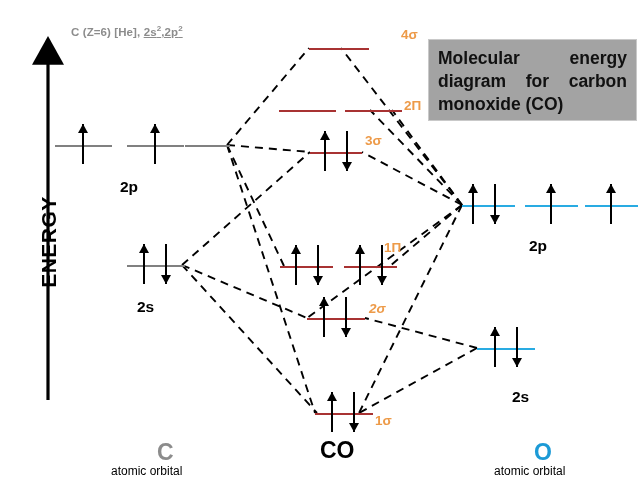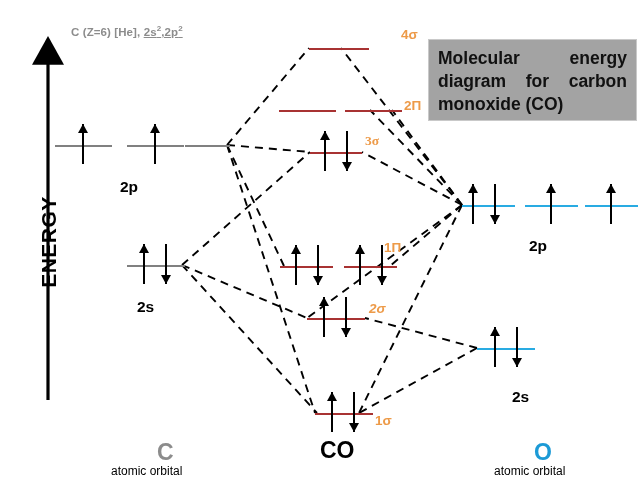--- a/index.html
+++ b/index.html
@@ -133,21 +133,21 @@
   <div class="lvl mo" style="left:302px;top:48px;width:60px;"></div>
   <div class="mo-tag" style="left:350px;top:27px;margin-left:44px;">4σ</div>
 
   <div class="lvl mo" style="left:272px;top:110px;width:57px;"></div>
   <div class="lvl mo" style="left:338px;top:110px;width:57px;"></div>
   <div class="mo-tag" style="left:397px;top:98px;">2Π</div>
 
   <div class="lvl mo" style="left:303px;top:152px;width:52px;"></div>
   <div class="earr up" style="left:317px;top:131px;"></div>
   <div class="earr down" style="left:339px;top:131px;"></div>
-  <div class="mo-tag" style="left:358px;top:133px;font-family:Liberation Serif, serif;">3σ</div>
+  <div class="mo-tag" style="left:358px;top:133px;">3σ</div>
 
   <div class="lvl mo" style="left:273px;top:266px;width:53px;"></div>
   <div class="earr up" style="left:288px;top:245px;"></div>
   <div class="earr down" style="left:310px;top:245px;"></div>
 
   <div class="lvl mo" style="left:337px;top:266px;width:53px;"></div>
   <div class="earr up" style="left:352px;top:245px;"></div>
   <div class="earr down" style="left:374px;top:245px;"></div>
 
   <div class="mo-tag" style="left:377px;top:240px;">1Π</div>

